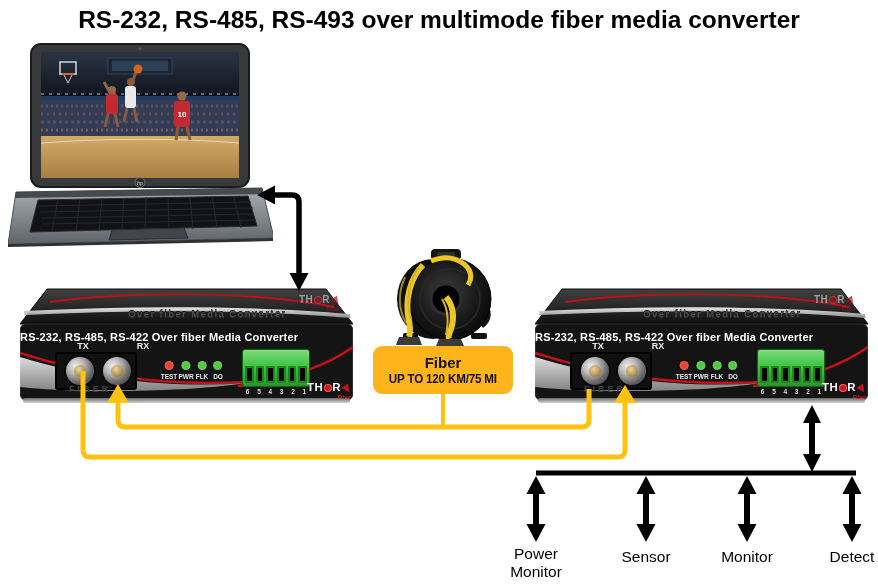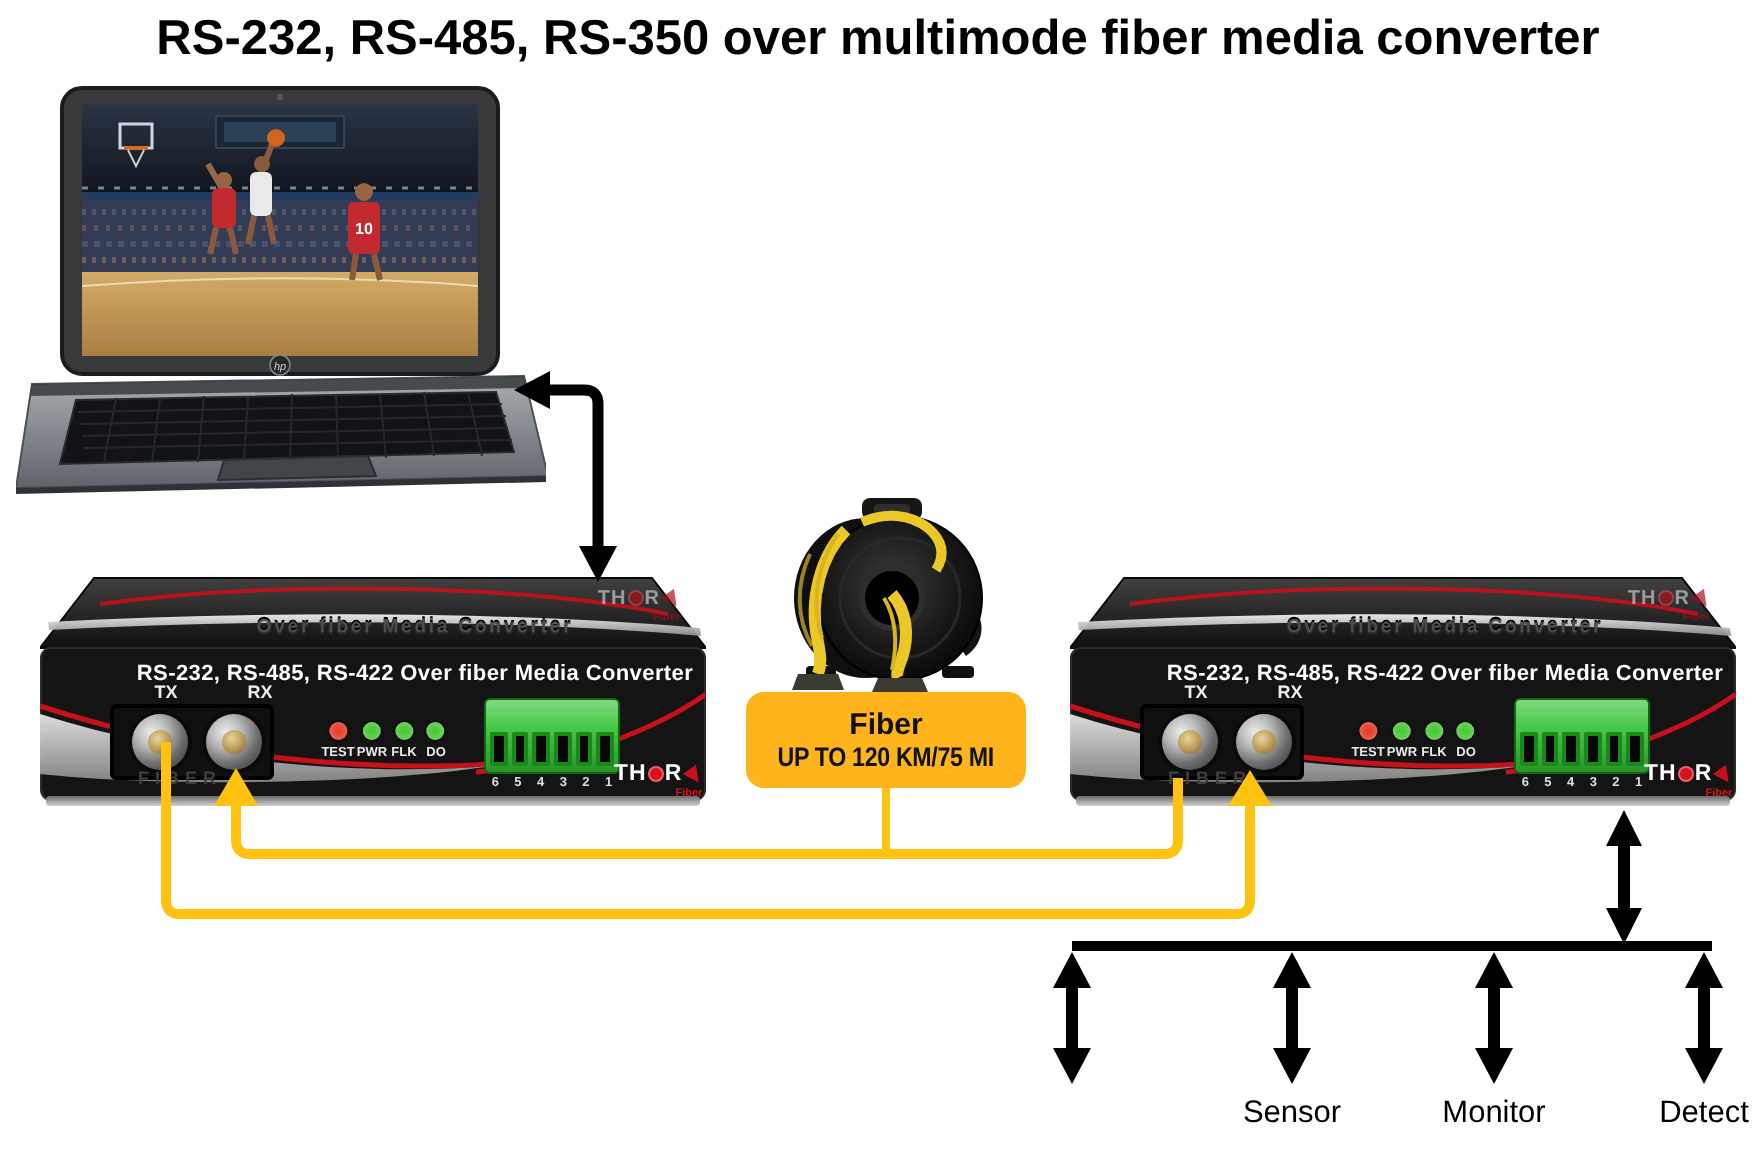--- a/index.html
+++ b/index.html
@@ -9,25 +9,25 @@
   .main-title{position:absolute;left:0;top:6px;width:100%;text-align:center;
     font-size:24.5px;font-weight:bold;color:#000;letter-spacing:0;}
   svg{display:block;}
   
   .converter{position:absolute;top:287px;width:333px;height:118px;}
   .conv-inner{position:relative;width:375px;height:118px;}
   .conv-art{position:absolute;left:0;top:0;}
   .c-toplabel{position:absolute;left:0;top:21px;width:100%;text-align:center;
     font-size:9.5px;font-weight:bold;color:#4e4e4e;letter-spacing:1.4px;
     text-shadow:0 -1px 0 #000, 0 1px 1px rgba(255,255,255,.12);}
-  .c-title{position:absolute;left:0;top:44px;width:100%;text-align:center;
+  .c-title{position:absolute;left:0;top:44px;width:100%;text-align:left;
     font-size:11px;font-weight:bold;color:#fff;letter-spacing:.2px;}
   .c-port{position:absolute;top:54px;transform:translateX(-50%);
     font-size:9px;font-weight:bold;color:#eee;}
-  .c-port.tx{left:63px;} .c-port.rx{left:90px;padding-left:40px;}
+  .c-port.tx{left:63px;} .c-port.rx{left:103px;padding-left:40px;}
   .st-conn{position:absolute;top:70px;width:28px;height:28px;border-radius:50%;
     background:radial-gradient(circle at 35% 32%, #ededed 0%, #b9b9b9 30%, #6f6f6f 60%, #2c2c2c 100%);
     box-shadow:0 0 0 2px #0a0a0a;}
   .st-conn::after{content:"";position:absolute;left:8px;top:8px;width:12px;height:12px;
     border-radius:50%;background:radial-gradient(circle at 40% 35%, #e9d59b, #b3924f 60%, #7c5f2c);}
   .st-conn::before{content:"";position:absolute;left:-3px;top:11px;width:34px;height:6px;
     background:linear-gradient(#9a9a9a,#4a4a4a);border-radius:3px;z-index:-1;}
   .st-conn.tx{left:46px;} .st-conn.rx{left:83px;}
   .c-fiberword{position:absolute;left:70px;top:97px;transform:translateX(-50%);
     font-size:9px;font-weight:bold;color:#3f3f3f;letter-spacing:3px;}
@@ -99,21 +99,21 @@
     <radialGradient id="g-reel" cx="45%" cy="42%" r="65%">
       <stop offset="0" stop-color="#3d3d3d"></stop>
         <stop offset=".55" stop-color="#1b1b1b"></stop>
         <stop offset="1" stop-color="#050505"></stop>
     </radialGradient>
   </defs>
 </svg>
 
 <div id="canvas">
 
-  <div class="main-title">RS-232, RS-485, RS-350 over multimode fiber media converter</div>
+  <div class="main-title">RS-232, RS-485, RS-493 over multimode fiber media converter</div>
 
   <svg class="laptop-svg" width="265" height="205" viewBox="0 0 265 205">
     <rect x="23" y="2" width="218" height="143" rx="10" fill="#37393b" stroke="#1b1c1d" stroke-width="2"></rect>
     <clipPath id="scr">
         <rect x="33" y="10" width="198" height="126"></rect>
       </clipPath>
     <g clip-path="url(#scr)">
       <rect x="33" y="10" width="198" height="126" fill="#10141c"></rect>
       <rect x="33" y="10" width="198" height="42" fill="url(#g-arena)"></rect>
       <rect x="100" y="16" width="64" height="16" fill="#1b2634" stroke="#3a4a5e" stroke-width="0.8"></rect>
@@ -372,16 +372,17 @@
       <polygon points="747,476 737.5,494 756.5,494"></polygon>
         <polygon points="747,542 737.5,524 756.5,524"></polygon>
     </g>
     <g fill="#000">
       <path d="M852 492 L852 525" stroke="#000" stroke-width="6"></path>
       <polygon points="852,476 842.5,494 861.5,494"></polygon>
         <polygon points="852,542 842.5,524 861.5,524"></polygon>
     </g>
   </svg>
 
+  <div class="bus-label" style="left:536px;top:545px;width:72px;">Power Monitor</div>
   <div class="bus-label" style="left:646px;top:548px;white-space:nowrap;">Sensor</div>
   <div class="bus-label" style="left:747px;top:548px;white-space:nowrap;">Monitor</div>
   <div class="bus-label" style="left:852px;top:548px;white-space:nowrap;">Detect</div>
 </div>
 
 </body></html>

